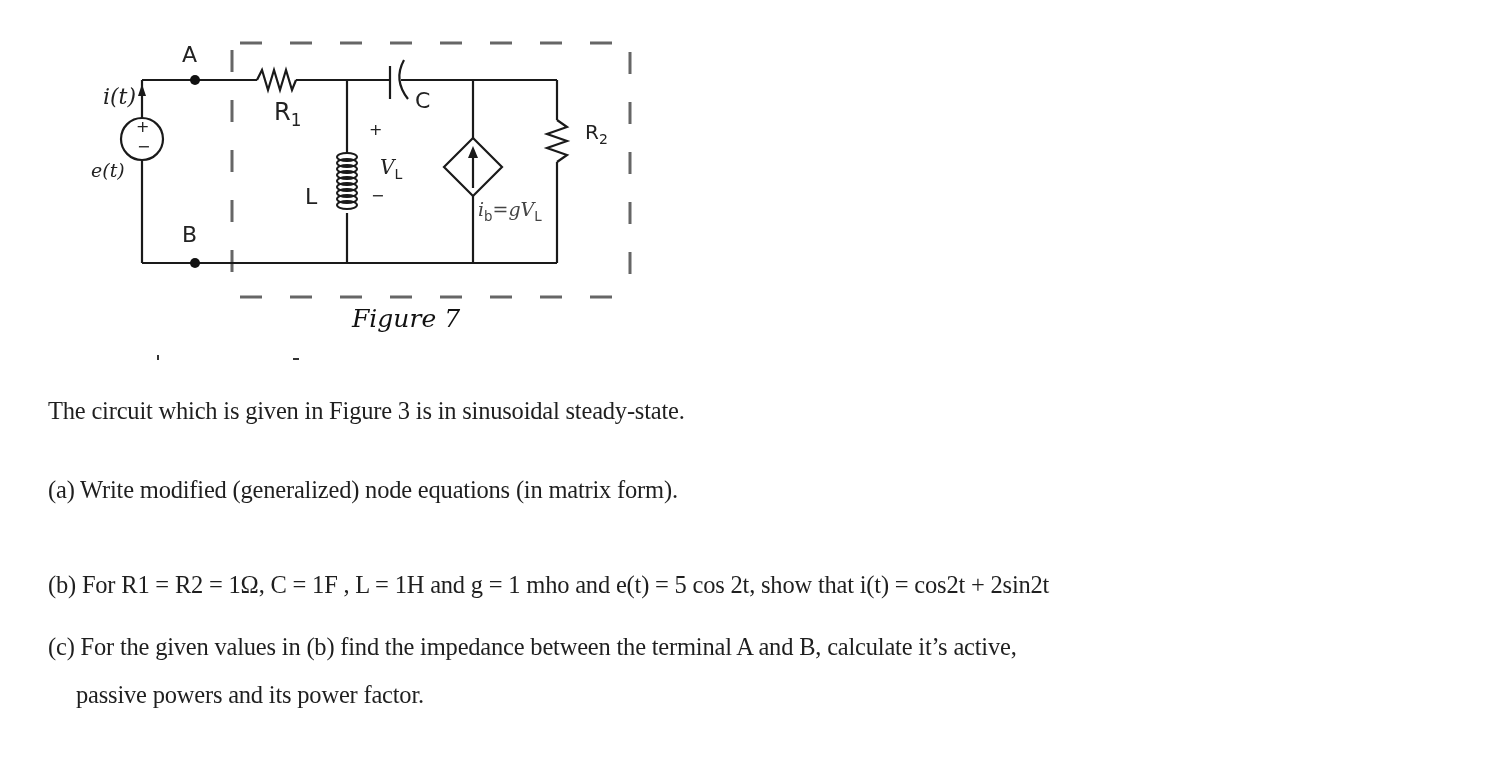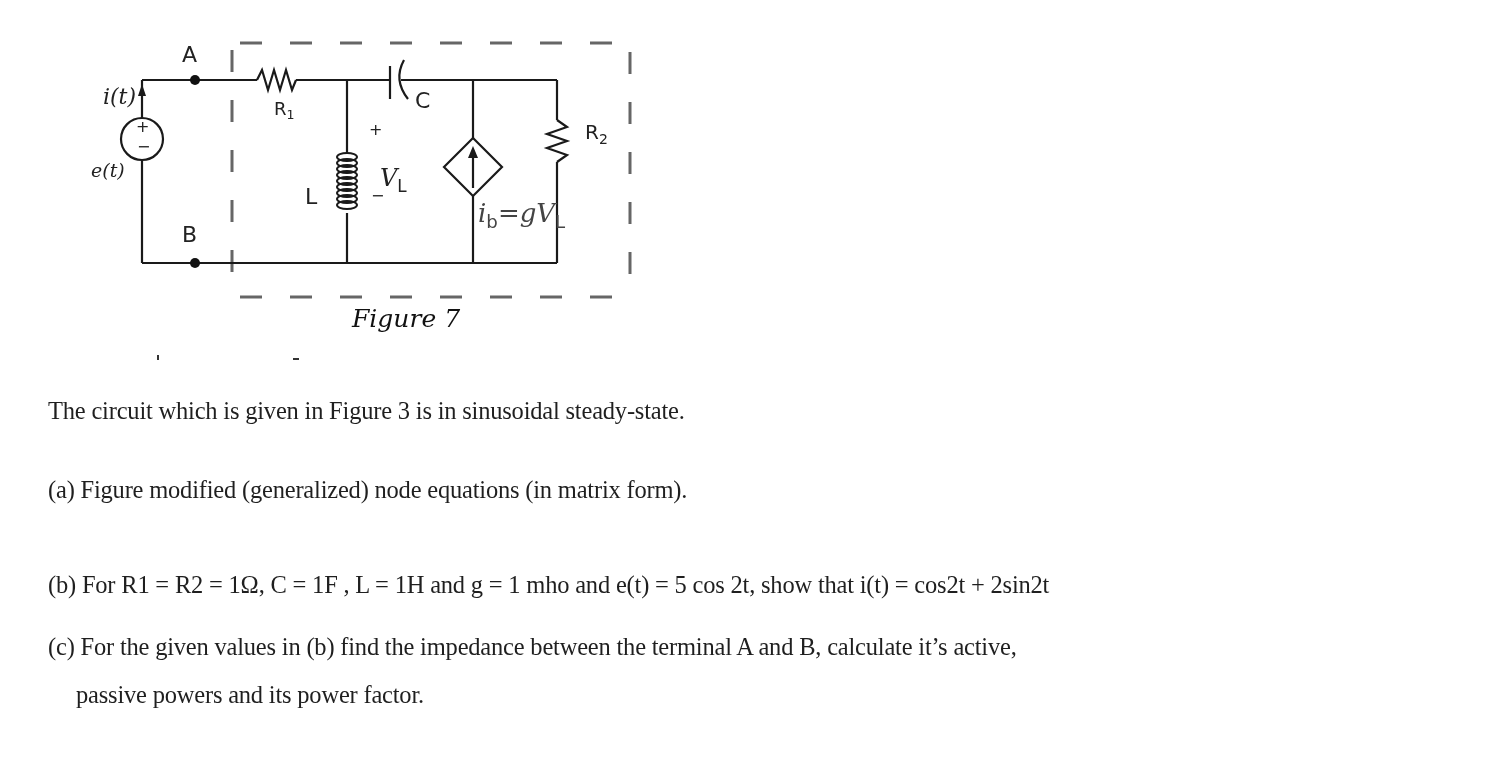--- a/index.html
+++ b/index.html
@@ -76,29 +76,29 @@
     <line x1="293" y1="359" x2="299" y2="359" stroke="#333" stroke-width="2"></line>
   </svg>
 
   <span class="fig-label" style="left:182px;top:42px;">A</span>
   <span class="fig-label" style="left:182px;top:222px;">B</span>
   <span class="fig-serif" style="left:103px;top:84px;font-size:22px;">i(t)</span>
   <span class="fig-serif" style="left:91px;top:159px;font-size:19px;">e(t)</span>
   <span class="fig-label" style="left:136px;top:117px;font-size:16px;">+</span>
   <span class="fig-label" style="left:137px;top:137px;font-size:16px;">−</span>
 
-  <span class="fig-label" style="left:274px;top:98px;font-size:18px;"><span>R</span><span class="sub">1</span></span>
+  <span class="fig-label" style="left:274px;top:98px;font-size:24px;"><span>R</span><span class="sub">1</span></span>
   <span class="fig-label" style="left:585px;top:120px;font-size:20px;"><span>R</span><span class="sub">2</span></span>
   <span class="fig-label" style="left:415px;top:88px;font-size:22px;">C</span>
   <span class="fig-label" style="left:305px;top:184px;font-size:22px;">L</span>
   <span class="fig-label" style="left:369px;top:120px;font-size:16px;">+</span>
   <span class="fig-label" style="left:371px;top:186px;font-size:16px;">−</span>
-  <span class="fig-serif" style="left:380px;top:164px;font-size:24px;"><span>V</span><span class="sub">L</span></span>
-  <span class="fig-serif" style="left:478px;top:198px;font-size:26px;color:#444;"><span>i</span><span class="sub">b</span><span>=gV</span><span class="sub">L</span></span>
+  <span class="fig-serif" style="left:380px;top:155px;font-size:20px;"><span>V</span><span class="sub">L</span></span>
+  <span class="fig-serif" style="left:478px;top:198px;font-size:19px;color:#444;"><span>i</span><span class="sub">b</span><span>=gV</span><span class="sub">L</span></span>
 
   <span class="caption">Figure 7</span>
 </div>
 
 <div class="text" style="top:397px;">The circuit which is given in Figure 3 is in sinusoidal steady-state.</div>
-<div class="text" style="top:476px;">(a) Figure modified (generalized) node equations (in matrix form).</div>
+<div class="text" style="top:476px;">(a) Write modified (generalized) node equations (in matrix form).</div>
 <div class="text" style="top:571px;">(b) For R1 = R2 = 1Ω, C = 1F , L = 1H and g = 1 mho and e(t) = 5 cos 2t, show that i(t) = cos2t + 2sin2t</div>
 <div class="text" style="top:633px;">(c) For the given values in (b) find the impedance between the terminal A and B, calculate it’s active,</div>
 <div class="text" style="top:681px;margin-left:28px;">passive powers and its power factor.</div>
 
 </body></html>

